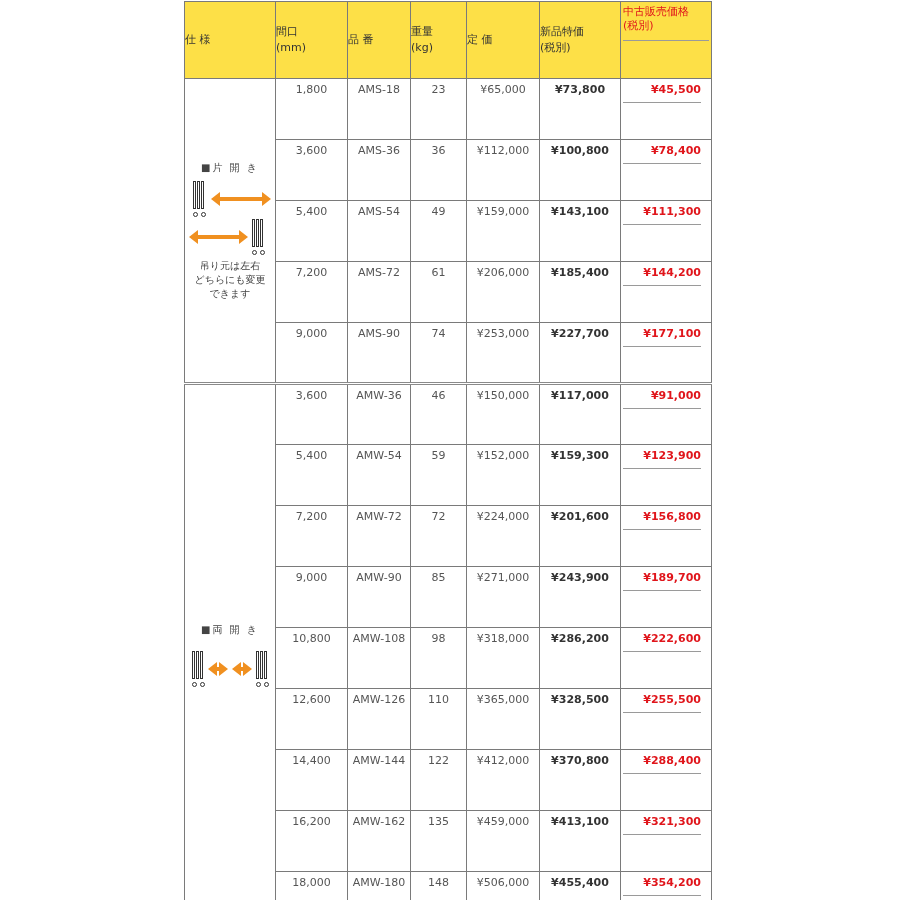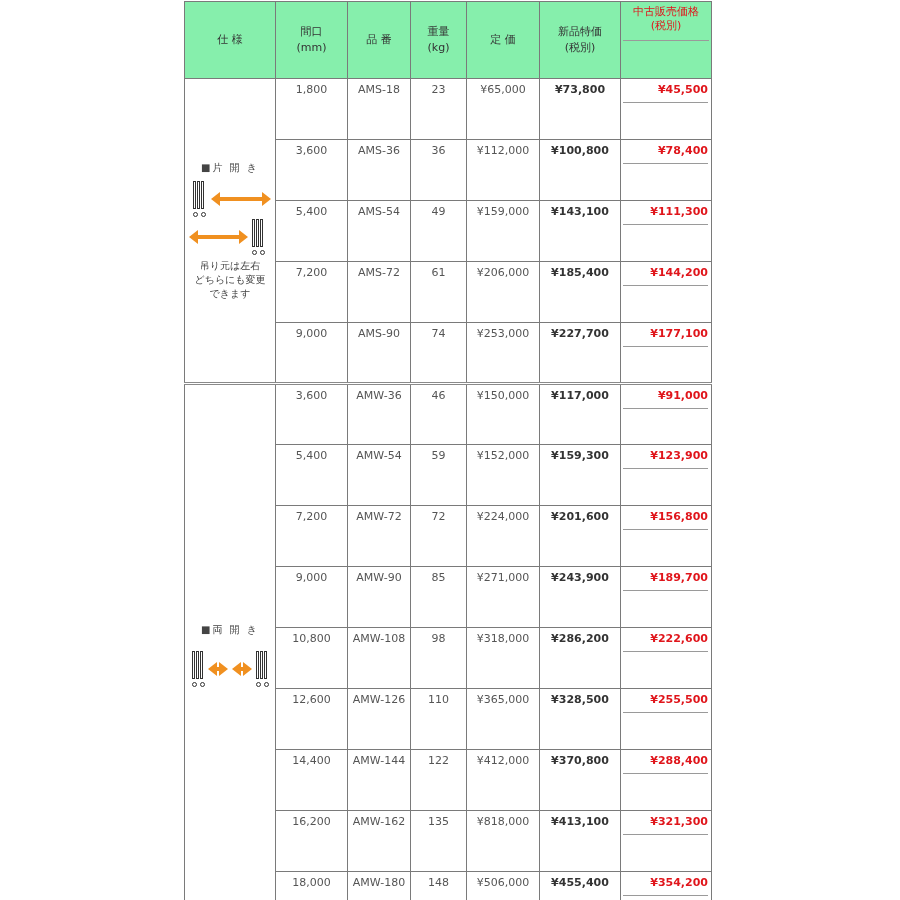--- a/index.html
+++ b/index.html
@@ -1,26 +1,26 @@
 <!DOCTYPE html>
 <html><head>
 <meta charset="utf-8">
 <style>
   html, body { margin:0; padding:0; background:#ffffff; }
   body { width:900px; height:900px; overflow:hidden; position:relative;
          font-family:"DejaVu Sans", "Liberation Sans", sans-serif; }
   .wrap { position:absolute; left:184px; top:1px; width:527px; }
   table { border-collapse:collapse; table-layout:fixed; width:527px; }
   th, td { border:1px solid #7a7a7a; padding:0; }
-  thead th { background:#86efac; height:76px; font-weight:normal; color:#333; font-size:11px; line-height:16px; vertical-align:middle; text-align:center; }
+  thead th { background:#fde047; height:76px; font-weight:normal; color:#333; font-size:11px; line-height:16px; vertical-align:middle; text-align:left; }
   th.red-h { color:#e0151b; vertical-align:top; padding:0; }
   th.red-h .top { padding-top:3px; height:35px; border-bottom:1px solid #9a9a9a; margin:0 2px; line-height:14px;}
   td { height:61px; vertical-align:top; text-align:center; font-size:11px; color:#555; padding-top:4px; box-sizing:border-box; }
   td.bold { font-weight:bold; color:#333; }
-  td.red { color:#e0151b; font-weight:bold; text-align:right; padding-right:3px; padding-left:0; }
+  td.red { color:#e0151b; font-weight:bold; text-align:right; padding-right:10px; padding-left:0; }
   td.red .price { display:block; padding-bottom:6px; border-bottom:1px solid #9a9a9a; margin-left:2px; }
   td.spec { vertical-align:middle; text-align:center; padding:4px; color:#444; font-size:10px; }
   tr.group-sep td { border-top:3px double #8a8a8a; }
   .spec-title { font-size:10px; letter-spacing:2px; color:#444; }
   .spec-note { font-size:10px; line-height:14px; color:#444; }
   .door { display:inline-block; position:relative; width:14px; height:36px; }
   .door .bar { position:absolute; top:0; width:3px; height:28px; border:1px solid #333; background:#fff; box-sizing:border-box;}
   .door .wheel { position:absolute; bottom:0; width:5px; height:5px; border:1px solid #333; border-radius:50%; box-sizing:border-box; background:#fff;}
   .arrow-row { display:flex; align-items:center; justify-content:center; gap:4px; }
   .arrow { position:relative; height:10px; }
@@ -254,21 +254,21 @@
           <td><span>¥412,000</span></td>
           <td class="bold"><span>¥370,800</span></td>
           <td class="red">
             <span class="price">¥288,400</span>
           </td>
         </tr>
         <tr>
           <td><span>16,200</span></td>
           <td><span>AMW-162</span></td>
           <td><span>135</span></td>
-          <td><span>¥818,000</span></td>
+          <td><span>¥459,000</span></td>
           <td class="bold"><span>¥413,100</span></td>
           <td class="red">
             <span class="price">¥321,300</span>
           </td>
         </tr>
         <tr>
           <td><span>18,000</span></td>
           <td><span>AMW-180</span></td>
           <td><span>148</span></td>
           <td><span>¥506,000</span></td>

